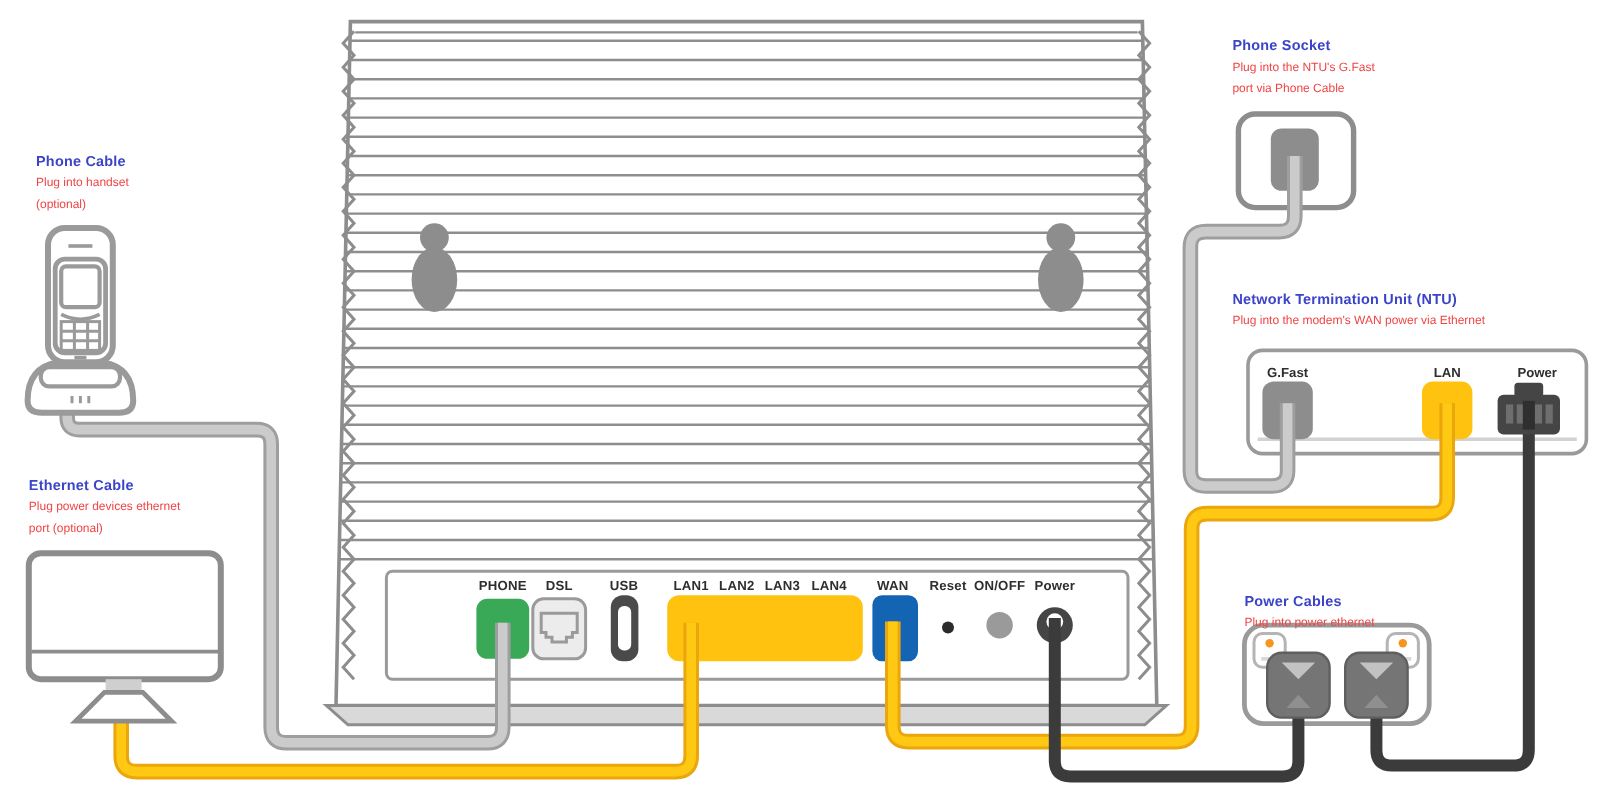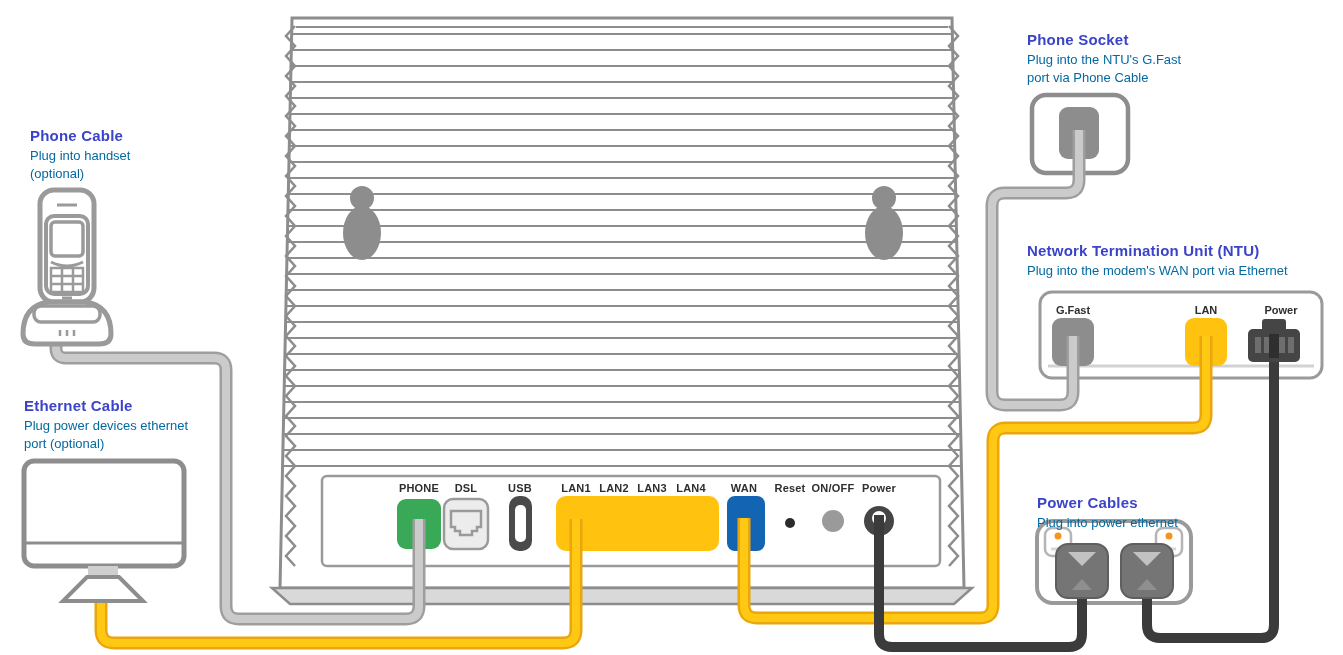--- a/index.html
+++ b/index.html
@@ -1,21 +1,21 @@
 <!DOCTYPE html>
 <html><head>
 <meta charset="utf-8">
 <style>
   html,body{margin:0;padding:0;background:#ffffff;}
   #stage{position:relative;width:1343px;height:655px;background:#ffffff;overflow:hidden;
          font-family:"Liberation Sans",sans-serif;}
   #scene{position:absolute;left:0;top:0;}
   .note{position:absolute;white-space:nowrap;}
-  .note h3{margin:0 0 3px 0;font-size:15px;font-weight:bold;color:#3b44c8;letter-spacing:.2px;}
-  .note p{margin:0;font-size:13px;line-height:18px;color:#0369a1;}
+  .note h3{margin:0 0 3px 0;font-size:12px;font-weight:bold;color:#3b44c8;letter-spacing:.2px;}
+  .note p{margin:0;font-size:10px;line-height:18px;color:#ef4444;}
   .port-label{font-size:11px;font-weight:bold;fill:#2e2e2e;letter-spacing:.2px;}
   .ntu-label{font-size:11px;font-weight:bold;fill:#2e2e2e;}
 </style>
 </head>
 <body>
 
 <div id="stage">
 
 <svg id="scene" width="1343" height="655" viewBox="0 0 1343 655">
   <defs>
@@ -251,21 +251,21 @@
 </div>
 
 <div class="note" style="left:1027px;top:31px">
   <h3>Phone Socket</h3>
   <p>Plug into the NTU's G.Fast</p>
   <p>port via Phone Cable</p>
 </div>
 
 <div class="note" style="left:1027px;top:242px">
   <h3>Network Termination Unit (NTU)</h3>
-  <p>Plug into the modem's WAN port via Ethernet</p>
+  <p>Plug into the modem's WAN power via Ethernet</p>
 </div>
 
 <div class="note" style="left:1037px;top:494px">
   <h3>Power Cables</h3>
   <p>Plug into power ethernet</p>
 </div>
 
 </div>
 
 </body></html>

